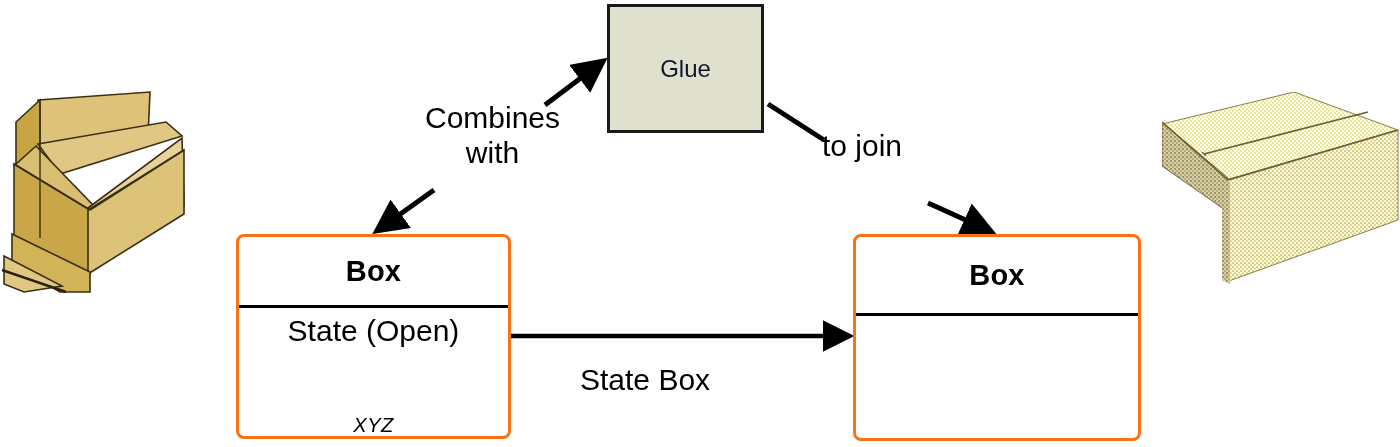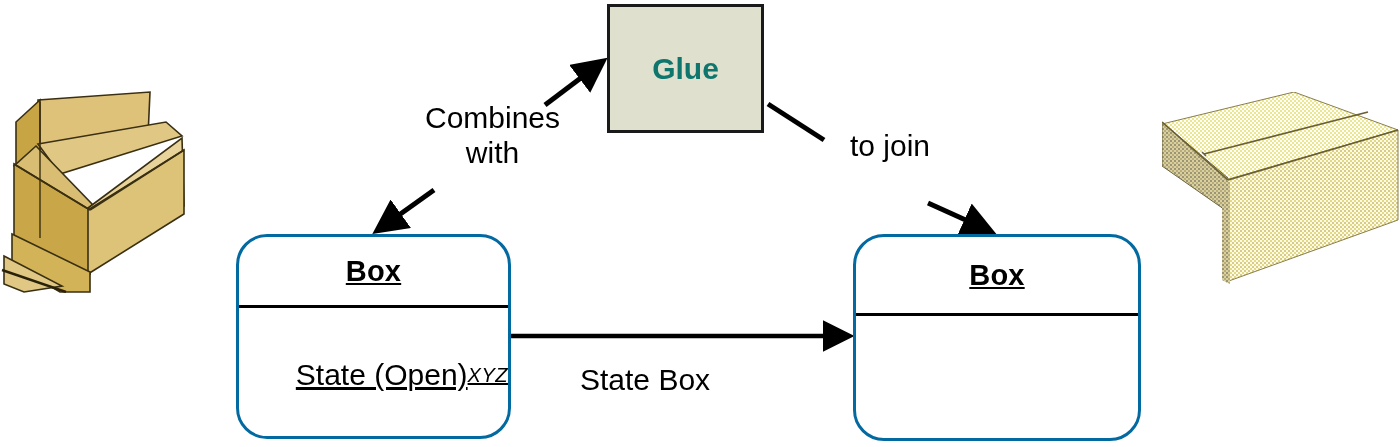--- a/index.html
+++ b/index.html
@@ -20,44 +20,43 @@
     left: 0;
     top: 0;
     width: 1400px;
     height: 447px;
     overflow: visible;
   }
   .node-box {
     position: absolute;
     box-sizing: border-box;
     background: #ffffff;
-    border: 3px solid #0369a1;
-    border-radius: 31px;
+    border: 3px solid #f97316;
+    border-radius: 8px;
     display: flex;
     flex-direction: column;
-    text-decoration: underline;
   }
   .node-header {
     box-sizing: border-box;
     display: flex;
     align-items: center;
     justify-content: center;
     font-weight: bold;
     font-size: 29px;
     color: #000000;
     border-bottom: 3px solid #000000;
     letter-spacing: 0.2px;
   }
   .node-body {
     box-sizing: border-box;
     flex: 1;
     display: flex;
-    flex-direction: row;
+    flex-direction: column;
     align-items: center;
-    justify-content: flex-end;
+    justify-content: space-between;
     padding-top: 6px;
     color: #000000;
   }
   .state-line {
     font-size: 30px;
     line-height: 1.12;
     white-space: nowrap;
   }
   .state-vars {
     font-size: 20px;
@@ -68,23 +67,23 @@
   }
   .glue-box {
     position: absolute;
     box-sizing: border-box;
     border: 3px solid #1a1a1a;
     display: flex;
     align-items: center;
     justify-content: center;
   }
   .glue-label {
-    font-size: 30px;
-    font-weight: bold;
-    color: #0f766e;
+    font-size: 24px;
+    font-weight: normal;
+    color: #0f172a;
   }
   .edge-label {
     position: absolute;
     color: #000000;
     font-size: 30px;
     line-height: 1.18;
     white-space: nowrap;
   }
   .edge-label.centered {
     text-align: center;
@@ -166,21 +165,21 @@
 
   <div class="glue-box" style="left:607px; top:4px; width:157px; height:129px; background:#dfe0cd;">
     <span class="glue-label">Glue</span>
   </div>
 
   <div class="edge-label centered" style="left:400px; top:100px; width:185px;">
     <div>Combines</div>
     <div>with</div>
   </div>
 
-  <div class="edge-label" style="left:850px; top:128px;">
+  <div class="edge-label" style="left:822px; top:128px;">
     <span>to join</span>
   </div>
 
   <div class="edge-label" style="left:580px; top:362px;">
     <span>State Box</span>
   </div>
 
   <div class="node-box" style="left:236px; top:234px; width:275px; height:205px;">
     <div class="node-header" style="height:71px;">
       <span>Box</span>

